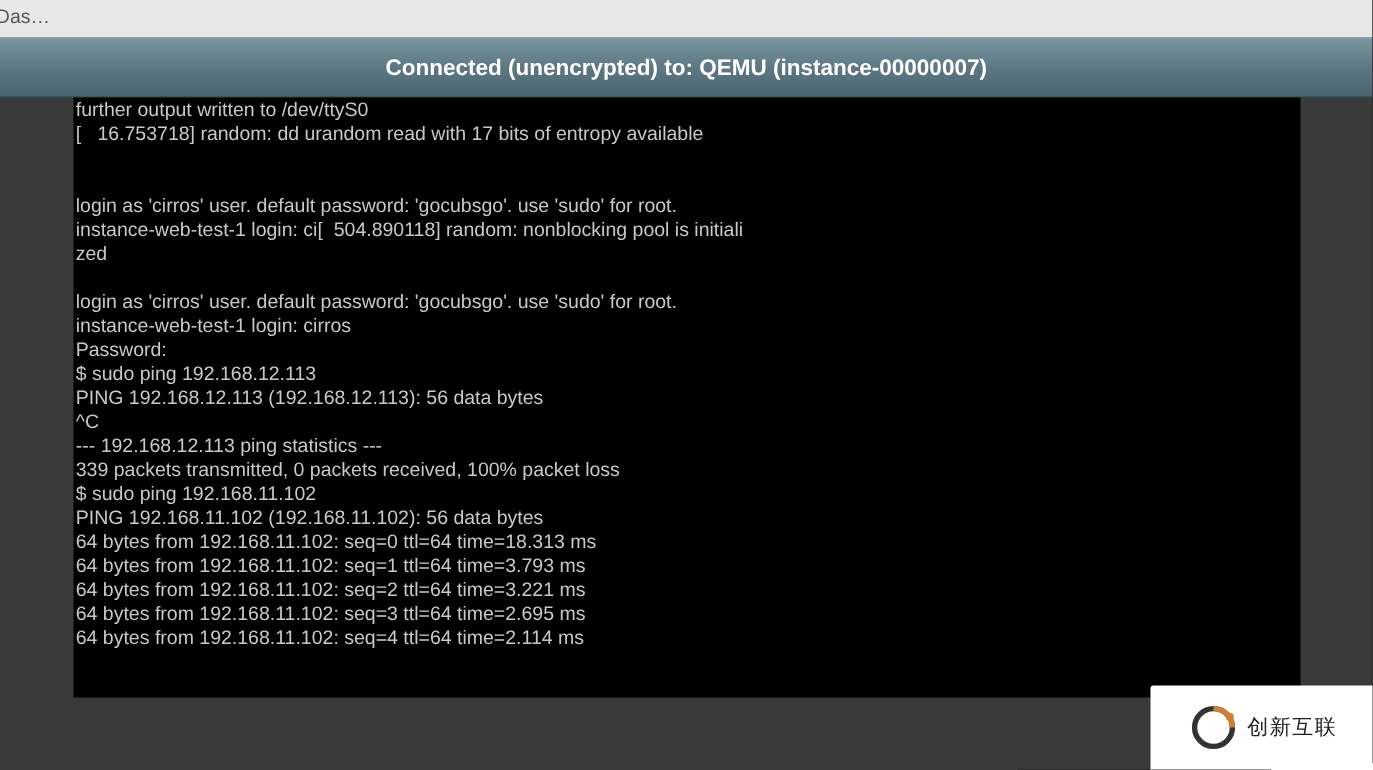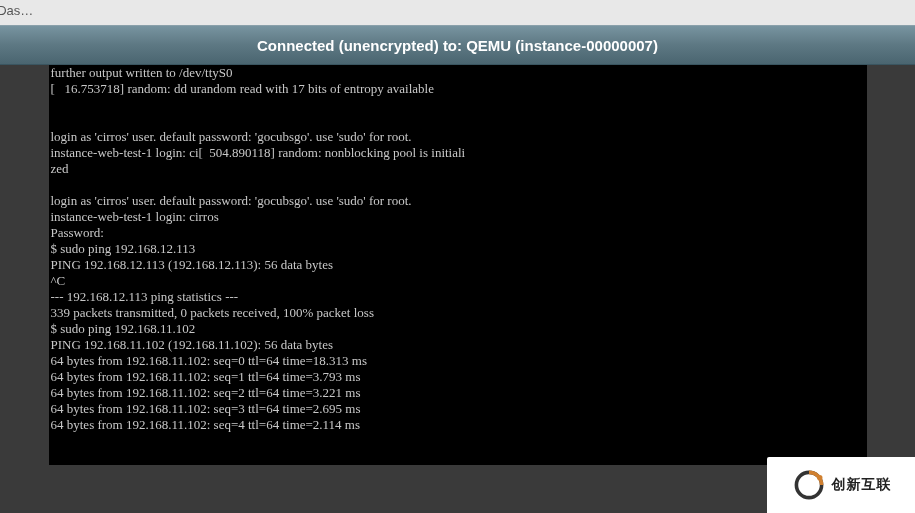--- a/index.html
+++ b/index.html
@@ -49,21 +49,21 @@
       display: flex;
       justify-content: center;
       padding: 0;
     }
     
     .console {
       background: #000000;
       width: 818px;
       height: 400px;
       color: #c8c8c8;
-      font-family: Liberation Serif, serif;
+      font-family: Liberation Sans, sans-serif;
       font-size: 13px;
       line-height: 16px;
       padding: 0 2px;
       white-space: pre;
       overflow: hidden;
     }
     
     .watermark {
       position: absolute;
       bottom: 0;
@@ -87,21 +87,21 @@
     }
     
     .watermark-logo svg {
       width: 36px;
       height: 36px;
     }
     
     .watermark-text {
       font-size: 14px;
       color: #222;
-      font-weight: bold;
+      font-weight: normal;
       letter-spacing: 1px;
     }
   </style>
 </head>
 <body>
 
 <div class="tab-bar">
   <span class="tab-item">: Das…</span>
 </div>
 

